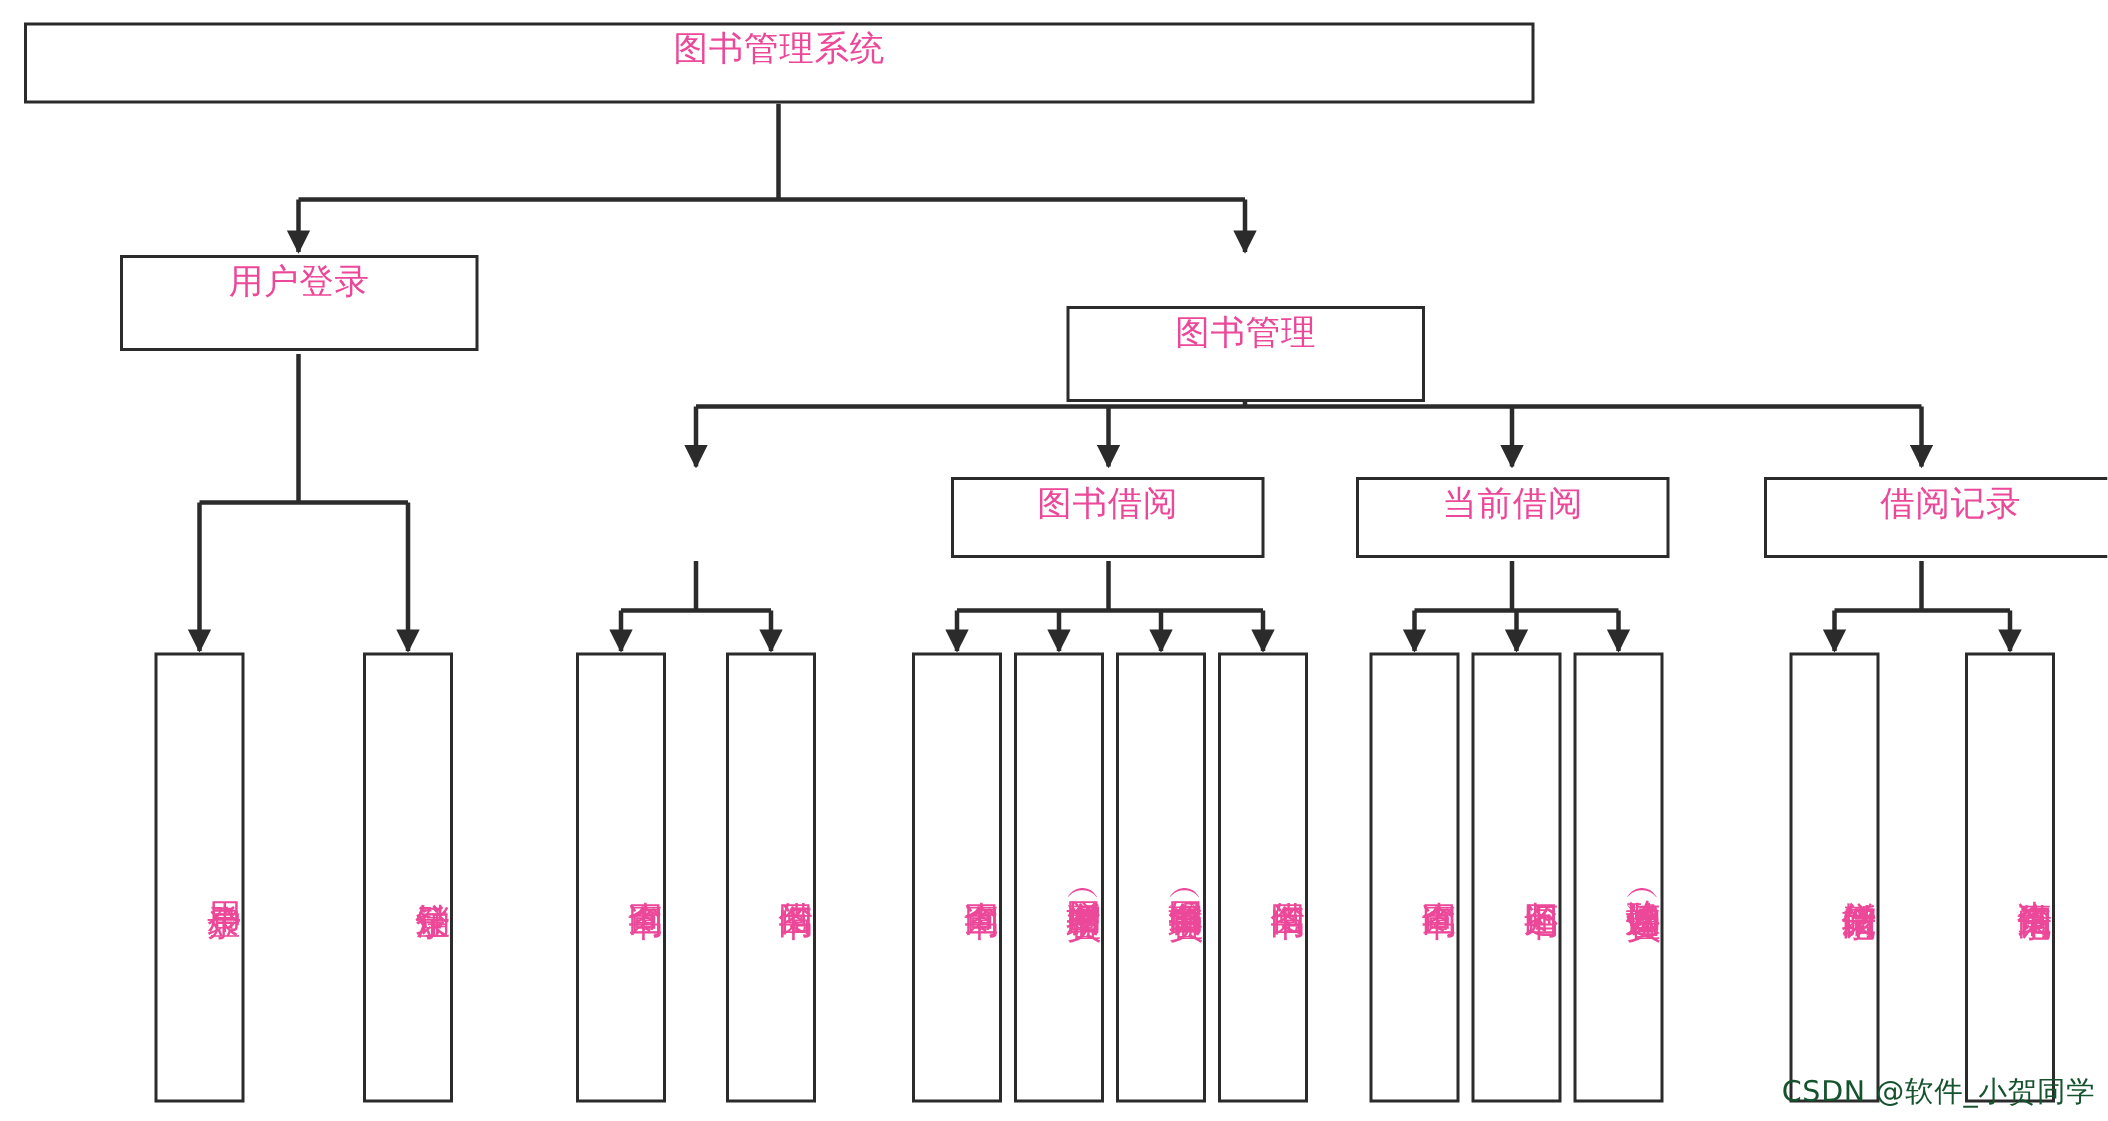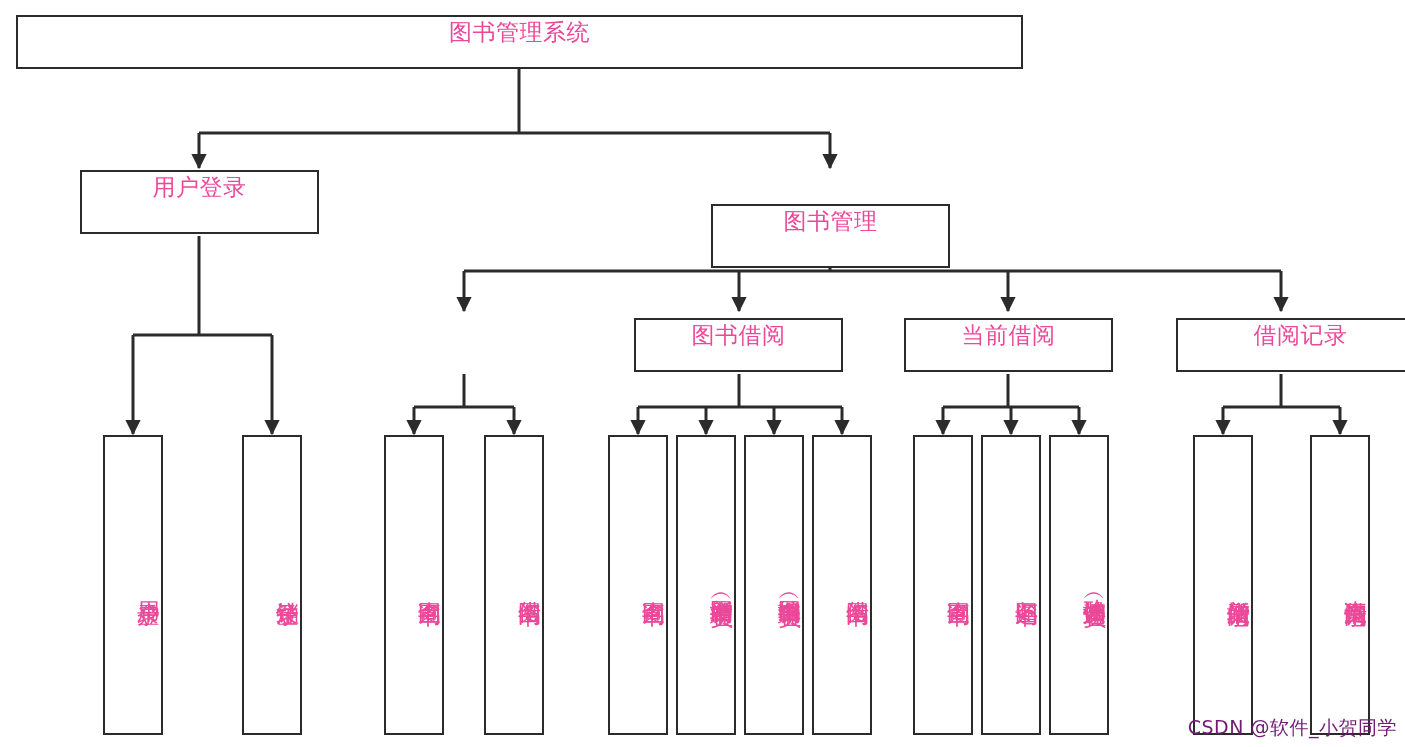--- a/index.html
+++ b/index.html
@@ -53,21 +53,21 @@
   }
   .node.vertical .node-label {
     writing-mode: vertical-rl;
     text-orientation: upright;
   }
   #watermark {
     position: absolute;
     right: 8px;
     bottom: 6px;
     font-size: 19px;
-    color: #701a75;
+    color: #14532d;
     letter-spacing: 0.5px;
     white-space: nowrap;
     pointer-events: none;
   }
 </style>
 </head>
 <body>
 
 <div id="canvas">
 

